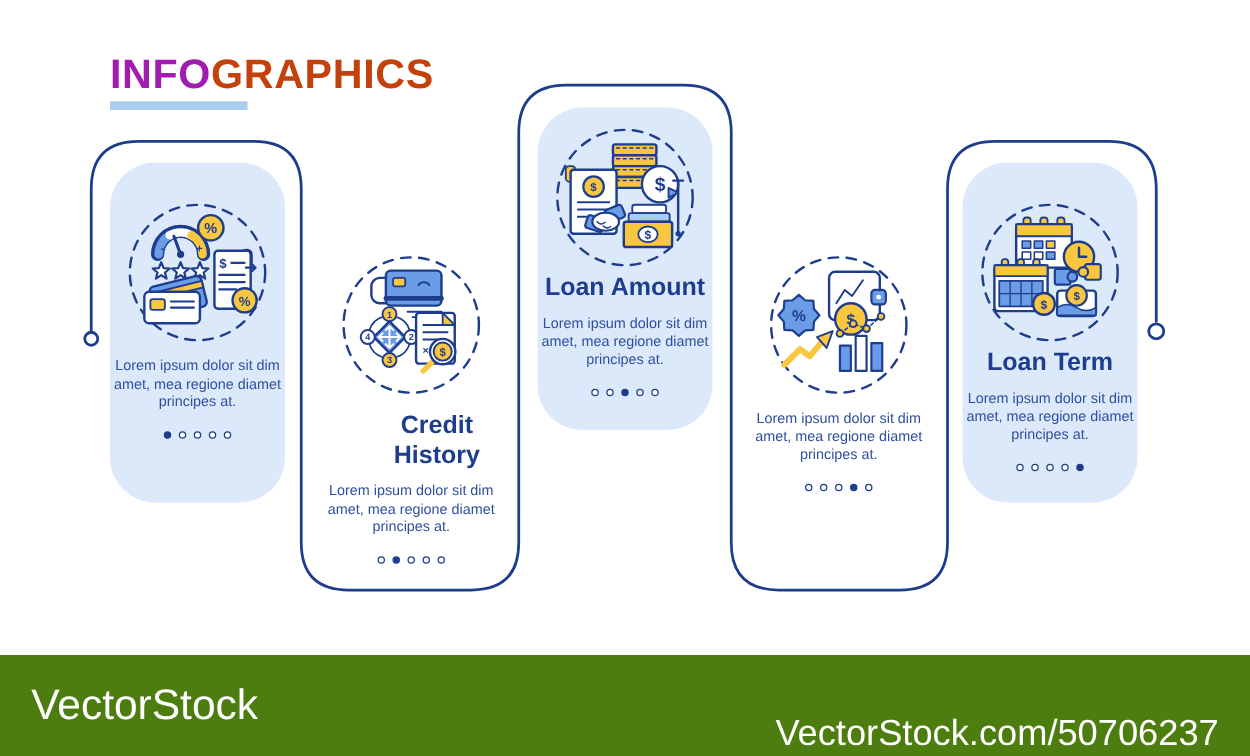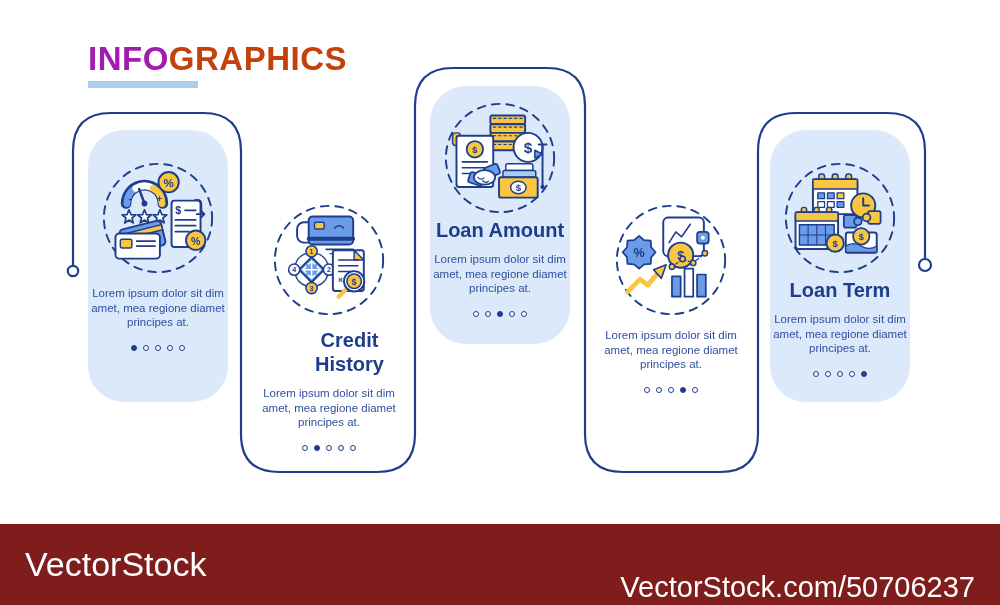--- a/index.html
+++ b/index.html
@@ -19,21 +19,21 @@
   .v-outline .card-title{margin-top:10px;margin-left:41px;}
   .card-body{width:136px;margin-top:10px;font-size:11.5px;line-height:14.6px;color:#2f4f9e;text-align:center;}
   .dots{display:flex;gap:6px;margin-top:15px;}
   .dot{width:6px;height:6px;border-radius:50%;border:1.6px solid #1e3d8d;background:#fff;box-sizing:border-box;display:inline-block;}
   .dot.active{background:#1e3d8d;}
   #card-0{left:88px;top:130px;height:272px;padding-top:30px;}
   #card-1{left:245px;top:150px;height:322px;padding-top:52px;}
   #card-2{left:430px;top:86px;height:258px;padding-top:14px;}
   #card-3{left:587px;top:150px;height:322px;padding-top:52px;}
   #card-4{left:770px;top:130px;height:272px;padding-top:30px;}
-  .watermark-bar{position:absolute;left:0;bottom:0;width:1000px;height:81px;background:#7f1d1d;z-index:3;
+  .watermark-bar{position:absolute;left:0;bottom:0;width:1000px;height:81px;background:#4d7c0f;z-index:3;
                  display:flex;align-items:center;justify-content:space-between;padding:0 25px;box-sizing:border-box;}
   .wm-left{color:#fff;font-size:34px;}
   .wm-right{color:#fff;font-size:29px;margin-top:45px;}
   svg text{font-family:"Liberation Sans", sans-serif;font-weight:bold;}
 </style>
 </head>
 <body>
 
 <div class="canvas">
 

